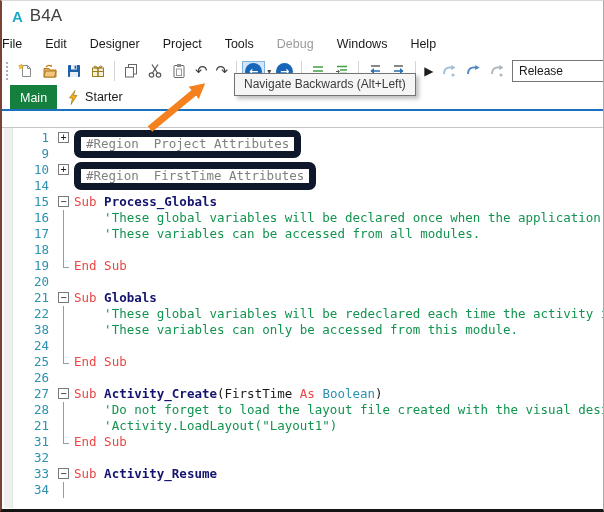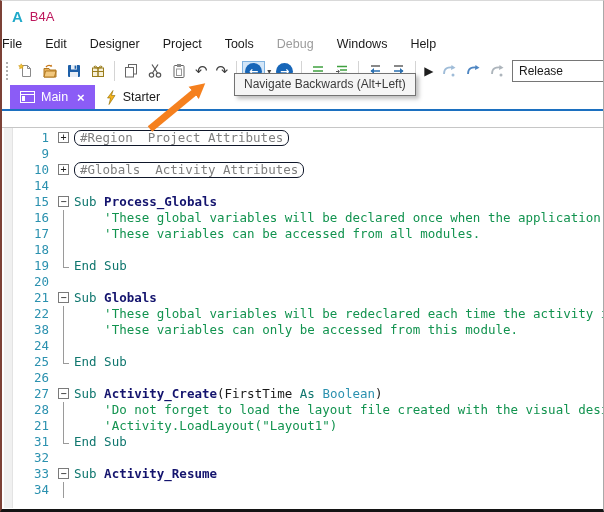--- a/index.html
+++ b/index.html
@@ -10,21 +10,21 @@
     border-top:1px solid #D9D9D9;
     border-right:1px solid #A9A9A9;
     border-left:2px solid #7C4136;
     border-bottom:3px solid #141414;
     font-family:"Liberation Sans", sans-serif;
     color:#1a1a1a;
   }
   
   .titlebar { height:30px; display:flex; align-items:center; padding-left:10px; gap:7px; background:#fff; }
   .logo { font-weight:bold; font-size:15px; color:#1FA9C9; }
-  .wtitle { font-size:13px; color:#be185d; }
+  .wtitle { font-size:17px; color:#404040; }
   
   .menubar { height:26px; display:flex; align-items:center; gap:23px; font-size:12.5px; }
   .menu-item { cursor:default; }
   .menu-item.disabled { color:#9b9b9b; }
   
   .toolbar { position:relative; height:28px; display:flex; align-items:center; padding-left:2px; }
   .grip { width:5px; height:18px; border-left:2px dotted #B0B0B0; margin:0 3px 0 2px; }
   .tbtn { background:none; border:none; padding:1px 2px; margin:0 2px; display:flex; align-items:center; justify-content:center; height:24px; cursor:default; }
   .sep { width:1px; height:20px; background:#D4D4D4; margin:0 4px; }
   .g { font-family:"DejaVu Sans", sans-serif; }
@@ -35,44 +35,44 @@
   .g-caret { font-size:8px; color:#444; }
   .circle { width:17px; height:17px; border-radius:50%; background:#1766B8; color:#fff;
             font-size:11px; font-weight:bold; line-height:17px; text-align:center;
             font-family:"DejaVu Sans", sans-serif; }
   .back-hl { background:#D3E6F8; border:1px solid #7FB2DF; padding:1px 2px; display:inline-flex; margin:0 1px; }
   .combo { position:absolute; left:510px; top:3px; width:110px; height:22px; background:#fff;
            border:1px solid #767676; font-size:12px; line-height:20px; padding-left:6px; color:#1a1a1a; }
   
   .tabstrip { height:26px; display:flex; align-items:stretch; padding-left:8px; border-bottom:2px solid #1C70C0; }
   .tab { display:flex; align-items:center; gap:6px; padding:0 10px; font-size:12.5px; cursor:default; }
-  .tab.active { background:#8b5cf6; color:#fff; }
+  .tab.active { background:#15803d; color:#fff;flex-direction:column; }
   .tab .close { font-size:13px; font-weight:bold; margin-left:3px; }
   
   .editor-top-strip { height:17px; background:#fff; border-bottom:1px solid #C6C6C6; }
   
   .editor { position:relative; height:380px; background:#fff; overflow:hidden;
             font-family:"DejaVu Sans Mono", monospace; font-size:12.5px; }
   .gutter-strip { position:absolute; left:2px; top:0; bottom:0; width:9px; background:#F0F0F0; border-right:1px solid #E3E3E3; }
   .rows { position:relative; padding-top:2px; }
   .row { display:flex; height:16px; line-height:16px; white-space:pre; }
   .ln { width:54px; text-align:right; padding-right:7px; color:#2B91AF; flex:0 0 auto; }
   .fold { position:relative; width:18px; flex:0 0 auto; }
   .fold .box { position:absolute; left:2px; top:2px; width:11px; height:11px; border:1px solid #7A7A7A;
                background:#fff; font-size:10px; line-height:9px; text-align:center; color:#222; }
   .fold .guide { position:absolute; left:7px; top:0; bottom:0; border-left:1px solid #9A9A9A; }
   .fold .guide-end { position:absolute; left:7px; top:0; height:10px; width:6px;
                      border-left:1px solid #9A9A9A; border-bottom:1px solid #9A9A9A; }
   .code { white-space:pre; }
-  .seg-kw { color:#0f766e;text-align:right; }
+  .seg-kw { color:#ef4444;text-align:right; }
   .seg-name { color:#14146E; font-weight:bold; }
   .seg-cmt { color:#12934F; }
   .seg-typ { color:#2B91AF; }
   .seg-pln { color:#1a1a1a; }
-  .seg-region { color:#7F7F7F; border:1px solid #0f172a; border-radius:7px; padding:0 5px 1px 5px;
+  .seg-region { color:#7F7F7F; border:7px solid #0f172a; border-radius:7px; padding:0 5px 1px 5px;
                 display:inline-block; line-height:13px; }
   
   .tooltip { position:absolute; left:232px; top:72px; height:23px; line-height:21px; padding:0 9px;
              background:#F5F5F5; border:1px solid #737373; color:#3C3C3C; font-size:12px;
              box-shadow:3px 3px 4px rgba(0,0,0,0.25); z-index:50; white-space:nowrap; }
   .annot-arrow { position:absolute; left:126px; top:66px; z-index:60; pointer-events:none; }
 </style>
 </head>
 <body>
 
@@ -263,21 +263,21 @@
       </div>
     </div>
 
   <div class="editor-top-strip"></div>
 
   <div class="editor">
     <div class="gutter-strip"></div>
     <div class="rows" id="rows">
         <div class="row"><span class="ln">1</span><span class="fold"><span class="box">+</span></span><span class="code"><span class="seg-region">#Region  Project Attributes</span></span></div>
         <div class="row"><span class="ln">9</span><span class="fold"></span><span class="code"></span></div>
-        <div class="row"><span class="ln">10</span><span class="fold"><span class="box">+</span></span><span class="code"><span class="seg-region">#Globals  Activity Attributes</span></span></div>
+        <div class="row"><span class="ln">10</span><span class="fold"><span class="box">+</span></span><span class="code"><span class="seg-region">#Region  FirstTime Attributes</span></span></div>
         <div class="row"><span class="ln">14</span><span class="fold"></span><span class="code"></span></div>
         <div class="row"><span class="ln">15</span><span class="fold"><span class="box">−</span></span><span class="code"><span class="seg-kw">Sub </span><span class="seg-name">Process_Globals</span></span></div>
         <div class="row"><span class="ln">16</span><span class="fold"><span class="guide"></span></span><span class="code"><span class="seg-cmt">    'These global variables will be declared once when the application starts.</span></span></div>
         <div class="row"><span class="ln">17</span><span class="fold"><span class="guide"></span></span><span class="code"><span class="seg-cmt">    'These variables can be accessed from all modules.</span></span></div>
         <div class="row"><span class="ln">18</span><span class="fold"><span class="guide"></span></span><span class="code"></span></div>
         <div class="row"><span class="ln">19</span><span class="fold"><span class="guide-end"></span></span><span class="code"><span class="seg-kw">End Sub</span></span></div>
         <div class="row"><span class="ln">20</span><span class="fold"></span><span class="code"></span></div>
         <div class="row"><span class="ln">21</span><span class="fold"><span class="box">−</span></span><span class="code"><span class="seg-kw">Sub </span><span class="seg-name">Globals</span></span></div>
         <div class="row"><span class="ln">22</span><span class="fold"><span class="guide"></span></span><span class="code"><span class="seg-cmt">    'These global variables will be redeclared each time the activity is created.</span></span></div>
         <div class="row"><span class="ln">38</span><span class="fold"><span class="guide"></span></span><span class="code"><span class="seg-cmt">    'These variables can only be accessed from this module.</span></span></div>

